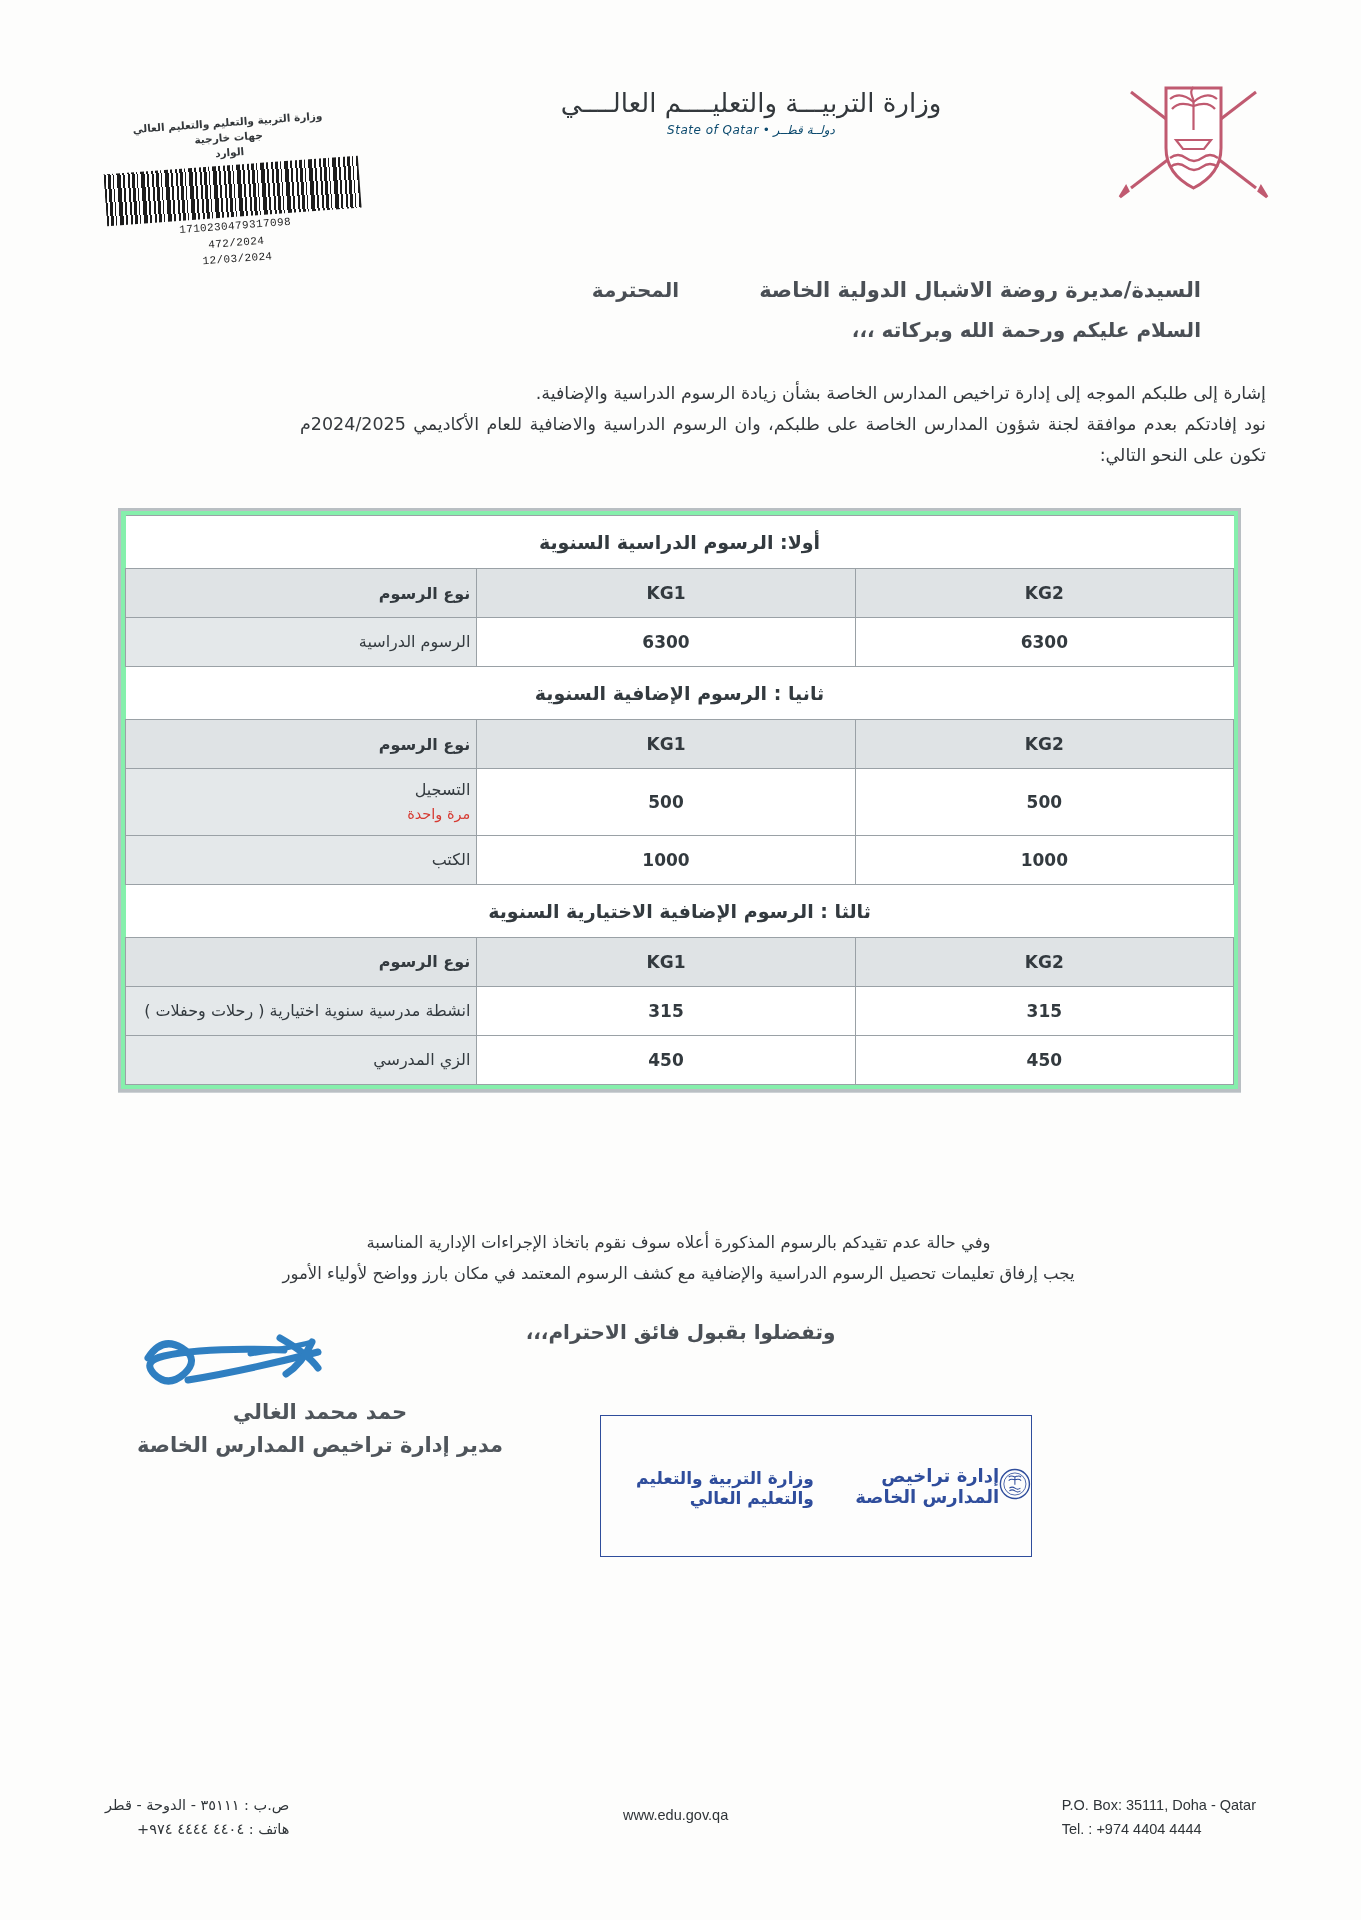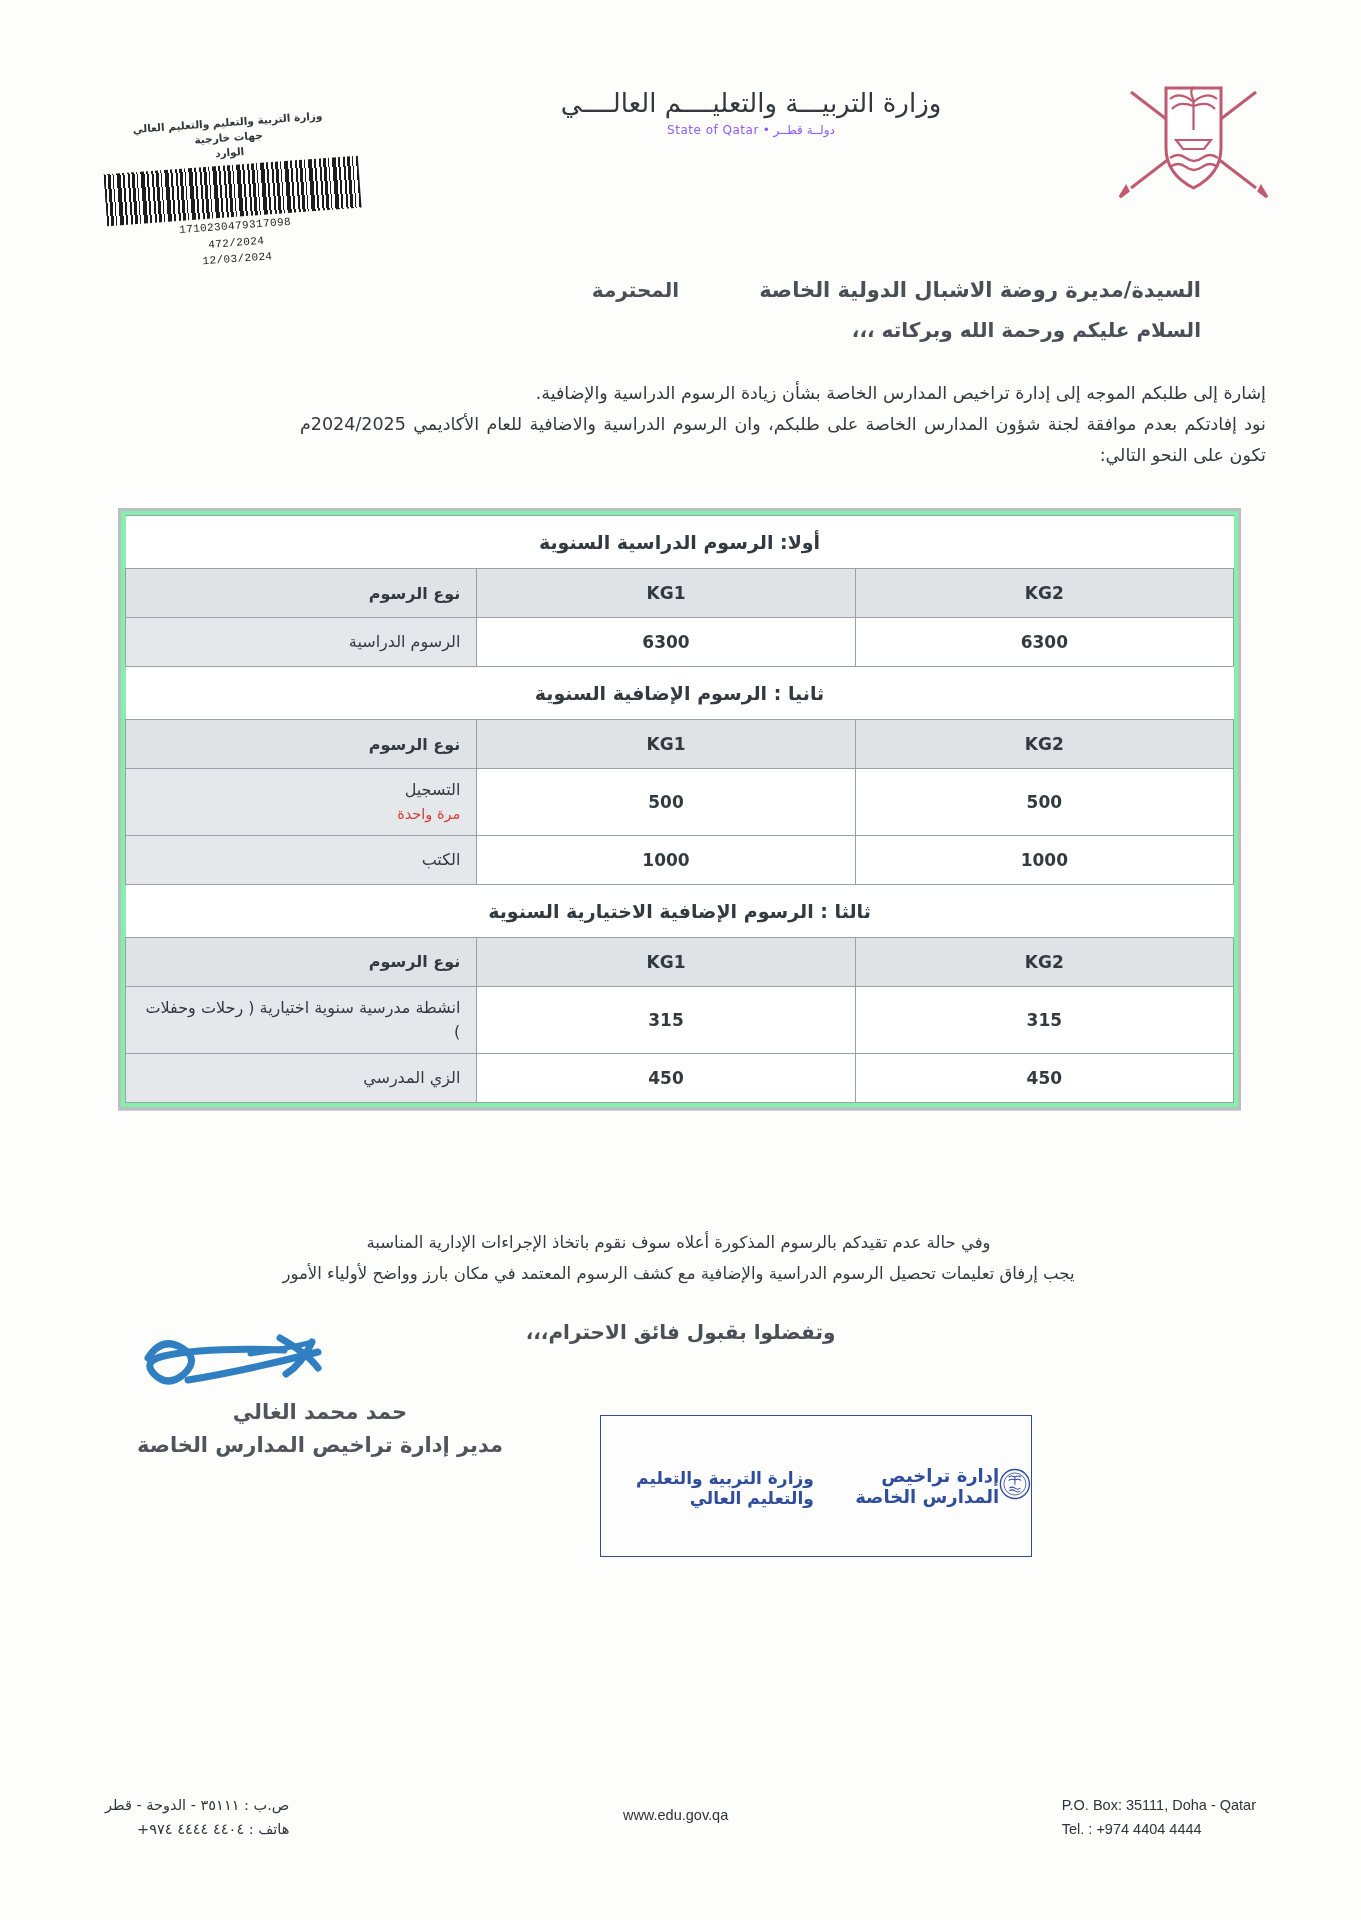--- a/index.html
+++ b/index.html
@@ -49,22 +49,23 @@
   .ministry-en {
     font-size: 24px;
     margin-top: 4px;
     color: #3a3f43;
     direction: ltr;
     font-family: "Liberation Sans", sans-serif;
   }
   .ministry-state {
     font-size: 12px;
     margin-top: 5px;
-    color: #8b5cf6;
+    color: #0c4a6e;
     letter-spacing: .5px;
+    font-style: italic;
   }
 
   
   .emblem {
     position: absolute;
     right: 80px;
     top: 0px;
     width: 175px;
     height: 135px;
   }
@@ -167,21 +168,21 @@
     box-shadow: 0 1px 0 #cdd2d5;
   }
   table.fees {
     width: 100%;
     border-collapse: collapse;
     table-layout: fixed;
     font-size: 16px;
   }
   table.fees td {
     border: 1px solid #9aa1a6;
-    padding: 9px 16px;
+    padding: 9px 6px;
     vertical-align: middle;
     color: #333a3f;
     height: 30px;
   }
   .sec-title {
     text-align: center;
     font-weight: 700;
     font-size: 19px;
     color: #4a5056;
     background: #ffffff;

